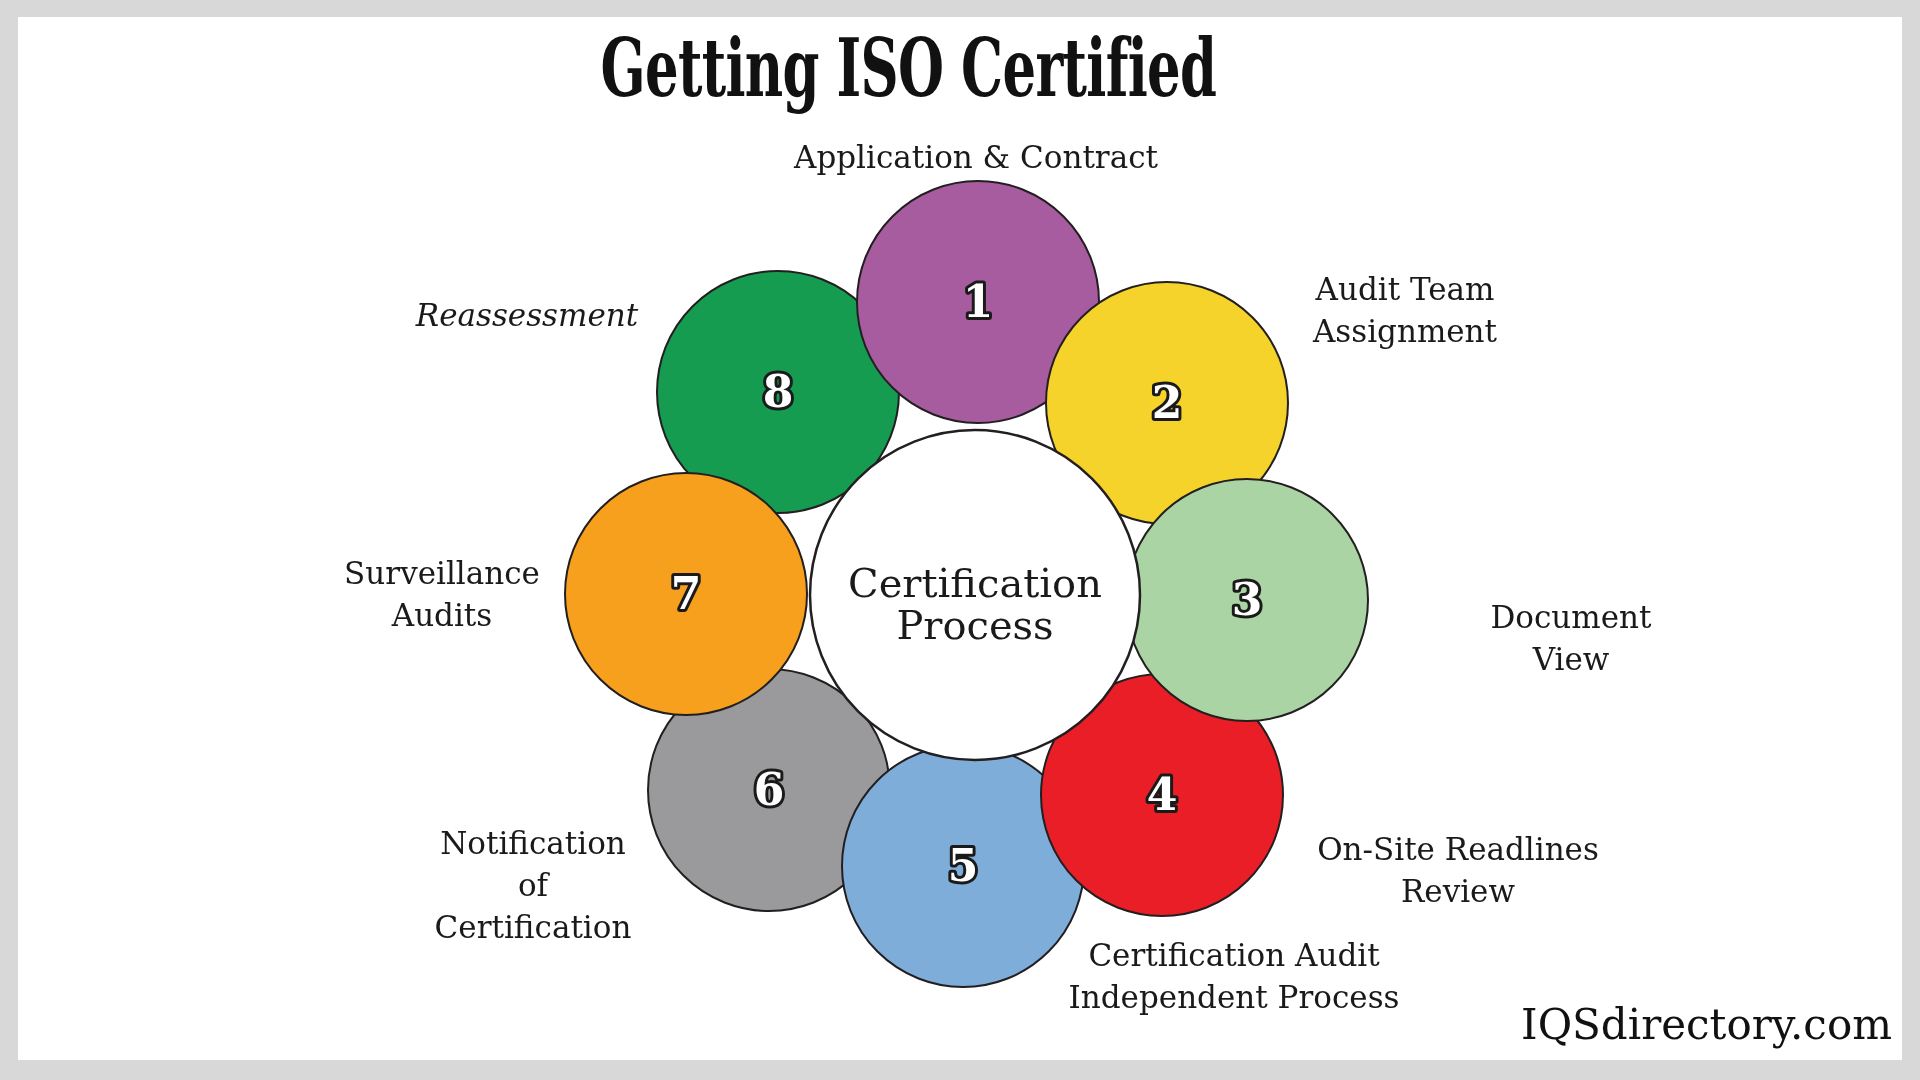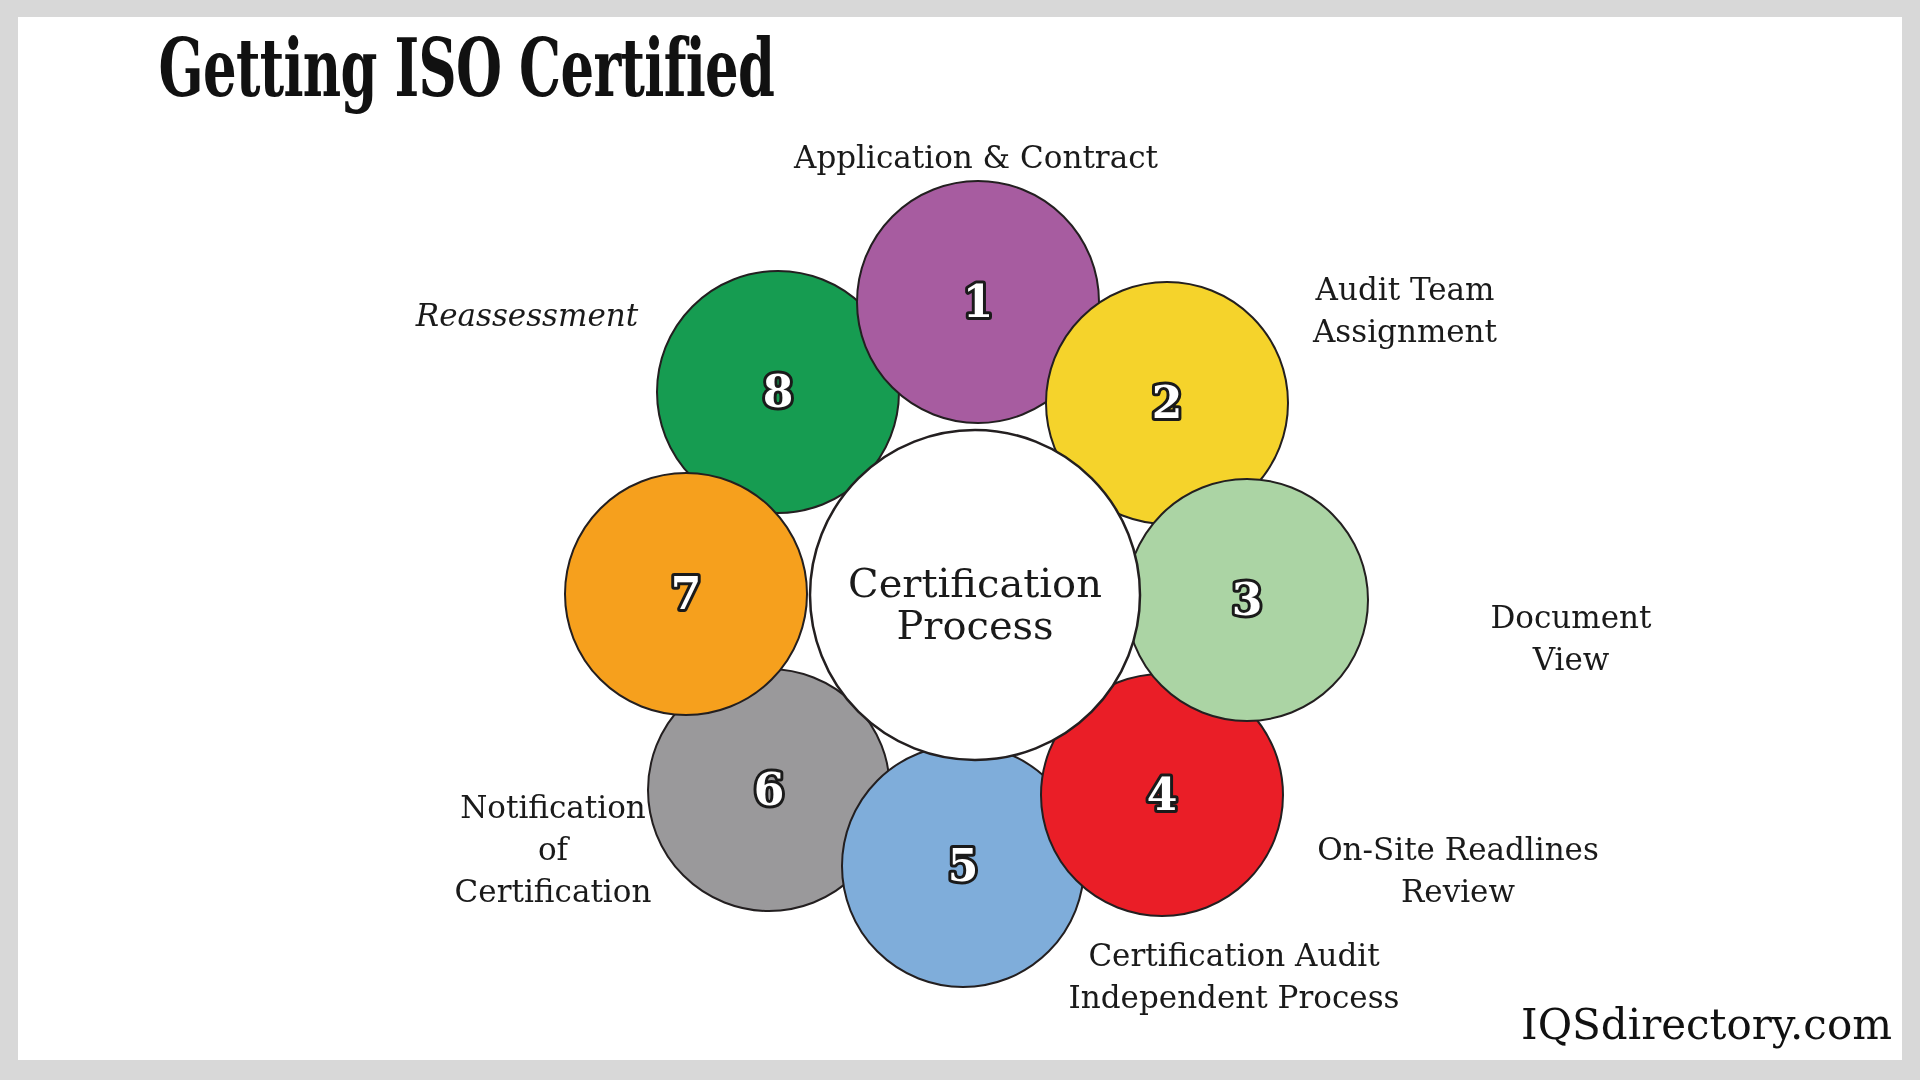--- a/index.html
+++ b/index.html
@@ -7,21 +7,21 @@
     width:1920px;height:1080px;position:relative;overflow:hidden;
     background:#d8d8d8;
     font-family:"DejaVu Serif","Liberation Serif",serif;
     color:#1a1a1a;
   }
   .panel{
     position:absolute;left:18px;top:17px;right:18px;bottom:20px;
     background:#ffffff;
   }
   .title-wrap{
-    position:absolute;left:0;top:28px;width:1816px;
+    position:absolute;left:0;top:28px;width:1816px;text-align:center;
   }
   .title{
     display:inline-block;
     font-size:80px;font-weight:700;line-height:1.0;
     transform:scaleX(0.66);transform-origin:50% 50%;
     letter-spacing:-1px;
     color:#111111;
     white-space:nowrap;
   }
   .flower-svg{
@@ -102,23 +102,27 @@
       <div>View</div>
     </div>
     <div class="step-label" style="left: 1458px; top: 828px;">
       <div>On-Site Readlines</div>
       <div>Review</div>
     </div>
     <div class="step-label" style="left: 1234px; top: 934px;">
       <div>Certification Audit</div>
       <div>Independent Process</div>
     </div>
-    <div class="step-label" style="left: 533px; top: 786px; margin-left: 20px;">
+    <div class="step-label" style="left: 533px; top: 822px;">
       <div>Notification</div>
       <div>of</div>
       <div>Certification</div>
+    </div>
+    <div class="step-label" style="left: 442px; top: 552px;">
+      <div>Surveillance</div>
+      <div>Audits</div>
     </div>
     <div class="step-label" style="left: 527px; top: 294px; font-style: italic;">
       <div>Reassessment</div>
     </div>
   </div>
 
 <div class="watermark">IQSdirectory.com</div>
 
 </body></html>

